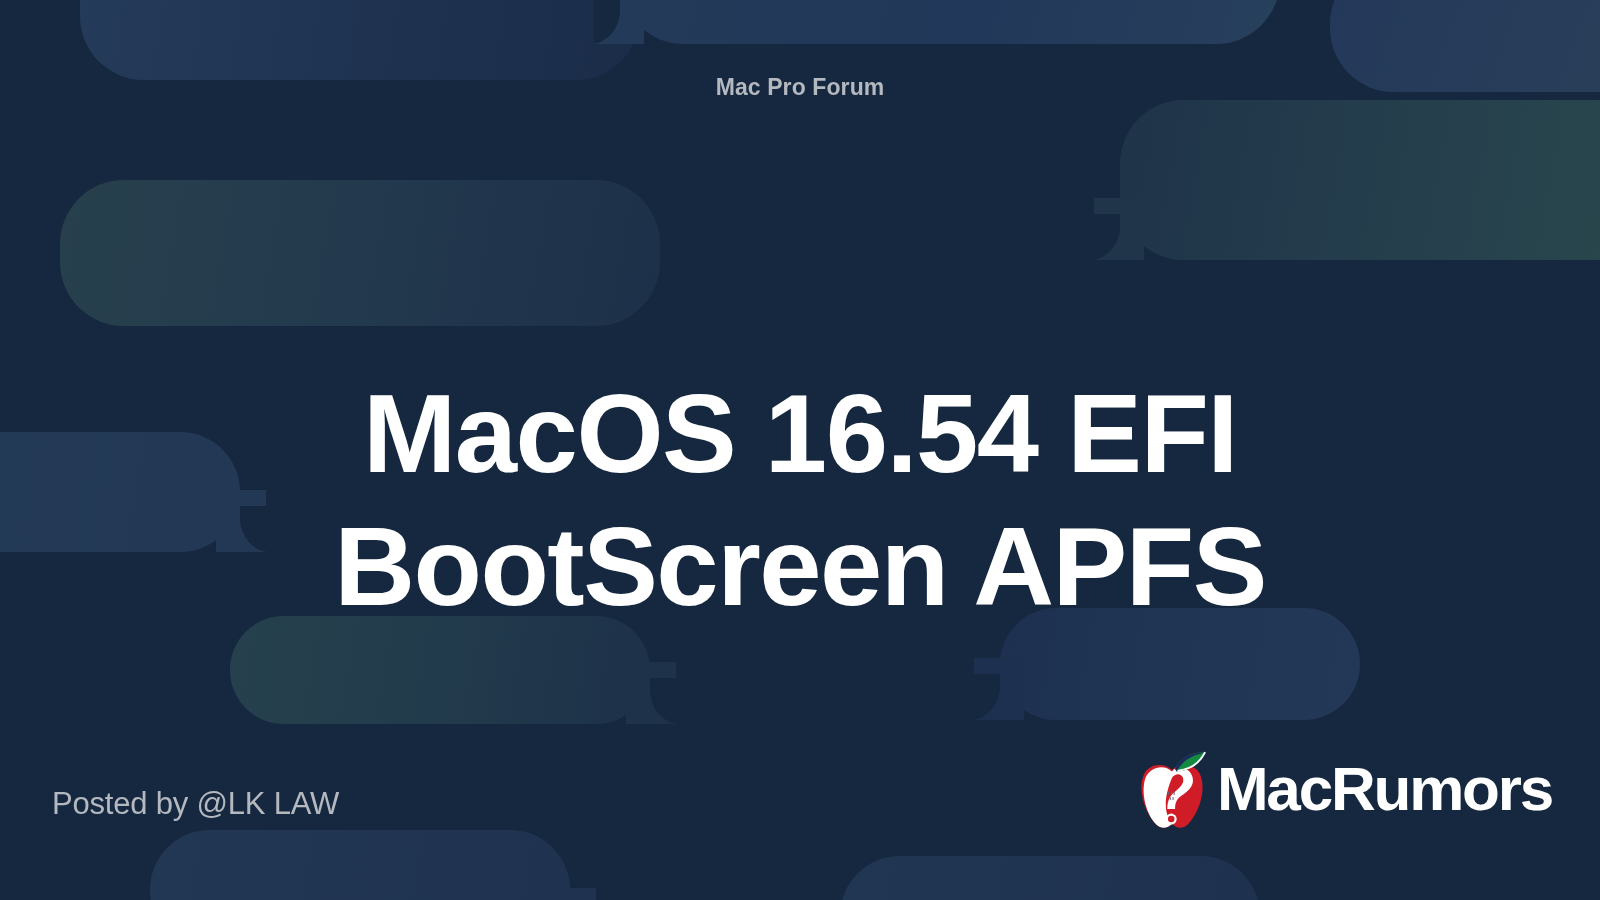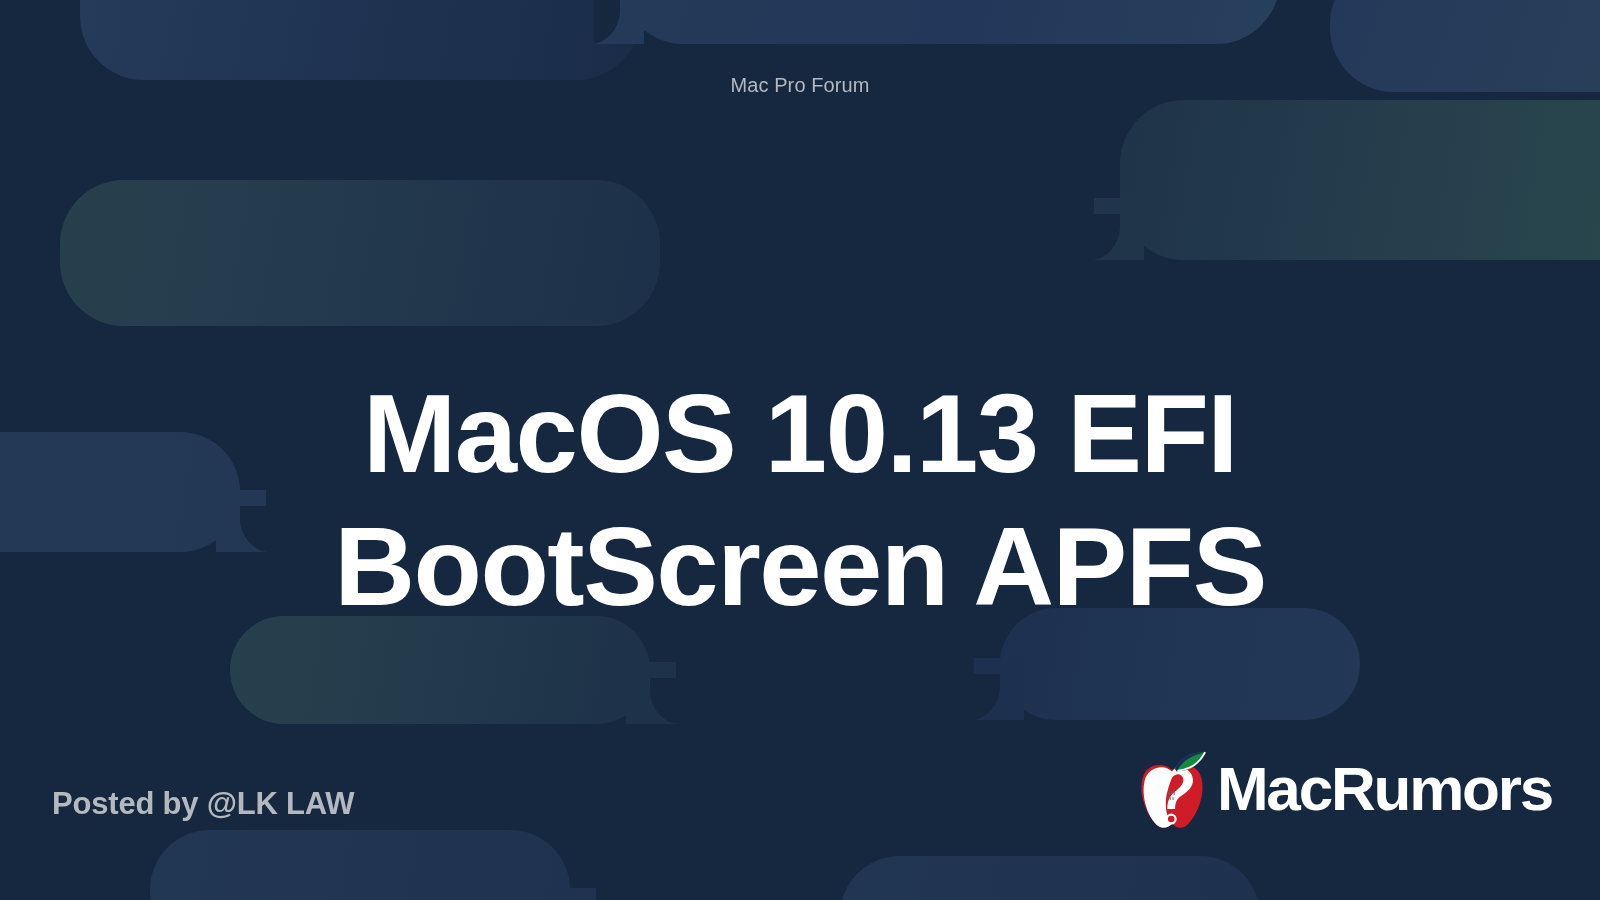--- a/index.html
+++ b/index.html
@@ -87,22 +87,22 @@
     position: absolute;
     inset: 0;
   }
 
   #forum-name {
     position: absolute;
     top: 74px;
     left: 0;
     right: 0;
     text-align: center;
-    font-size: 20px;
-    font-weight: normal;
+    font-size: 23px;
+    font-weight: bold;
     letter-spacing: 0.1px;
     color: #b4b8bf;
   }
 
   #headline {
     position: absolute;
     left: 110px;
     right: 110px;
     top: 292px;
     text-align: center;
@@ -112,21 +112,21 @@
     line-height: 1.19;
     letter-spacing: -1.5px;
     white-space: pre-line;
   }
 
   #posted-by {
     position: absolute;
     left: 52px;
     bottom: 78px;
     font-size: 31px;
-    font-weight: bold;
+    font-weight: normal;
     color: #b4b8bf;
     letter-spacing: -0.2px;
     text-align: right;
   }
 
   #brand-logo {
     position: absolute;
     right: 48px;
     bottom: 66px;
     display: flex;
@@ -203,21 +203,21 @@
     </div>
 
     <div class="bubble" style="left:840px; top:856px; width:420px; height:120px;
                 background:linear-gradient(100deg,#213652 0%,#1e3250 100%);"></div>
   </div>
 
   <div id="content">
 
     <div id="forum-name">Mac Pro Forum</div>
 
-    <h1 id="headline">MacOS 10.13 EFI
+    <h1 id="headline">MacOS 16.54 EFI
 BootScreen APFS</h1>
 
     <div id="posted-by">Posted by @LK LAW</div>
 
     <div id="brand-logo">
 
       <svg id="brand-mark" viewBox="0 0 100 110" xmlns="http://www.w3.org/2000/svg">
 
         <path d="M50 28
                  C40 18 20 20 14 34

